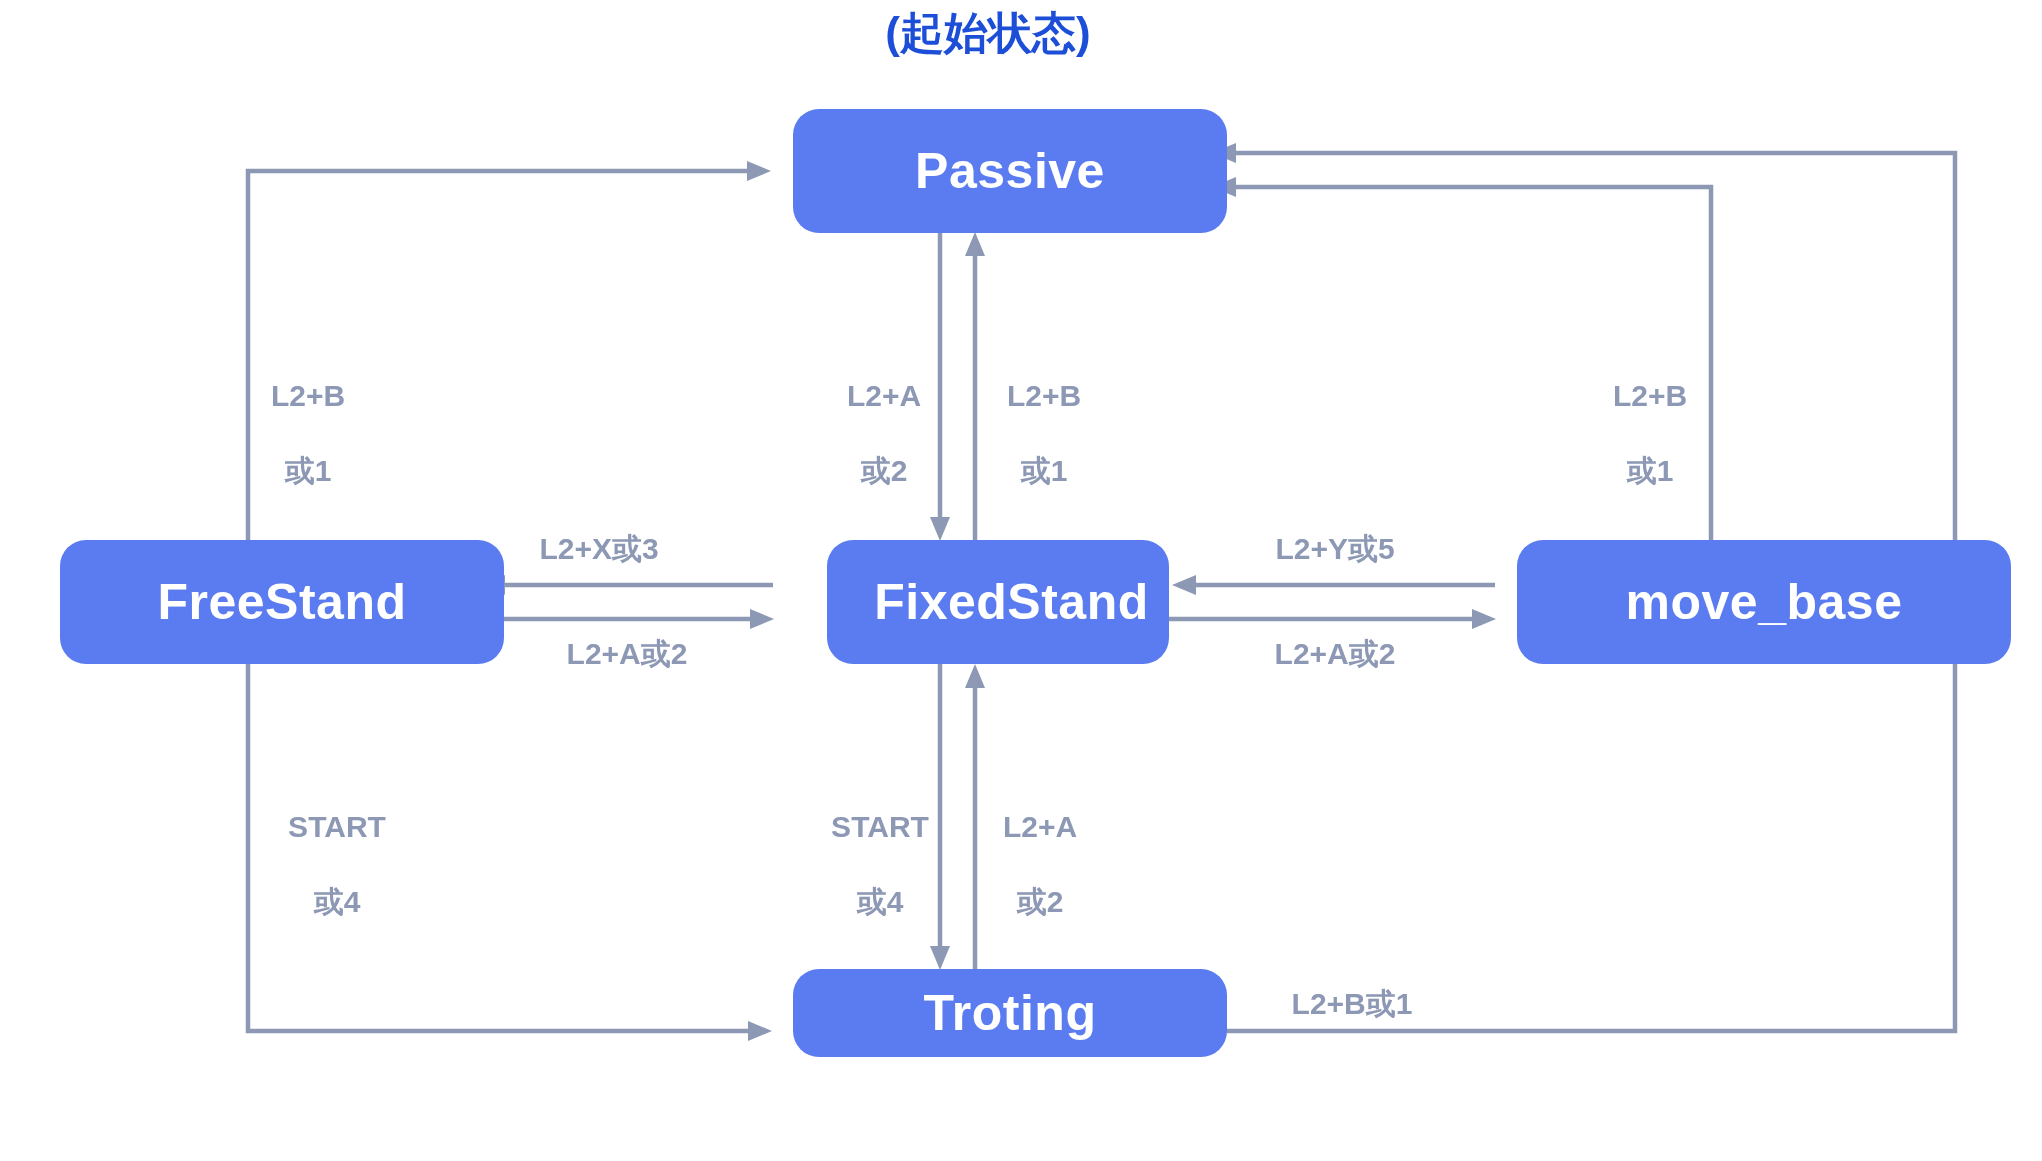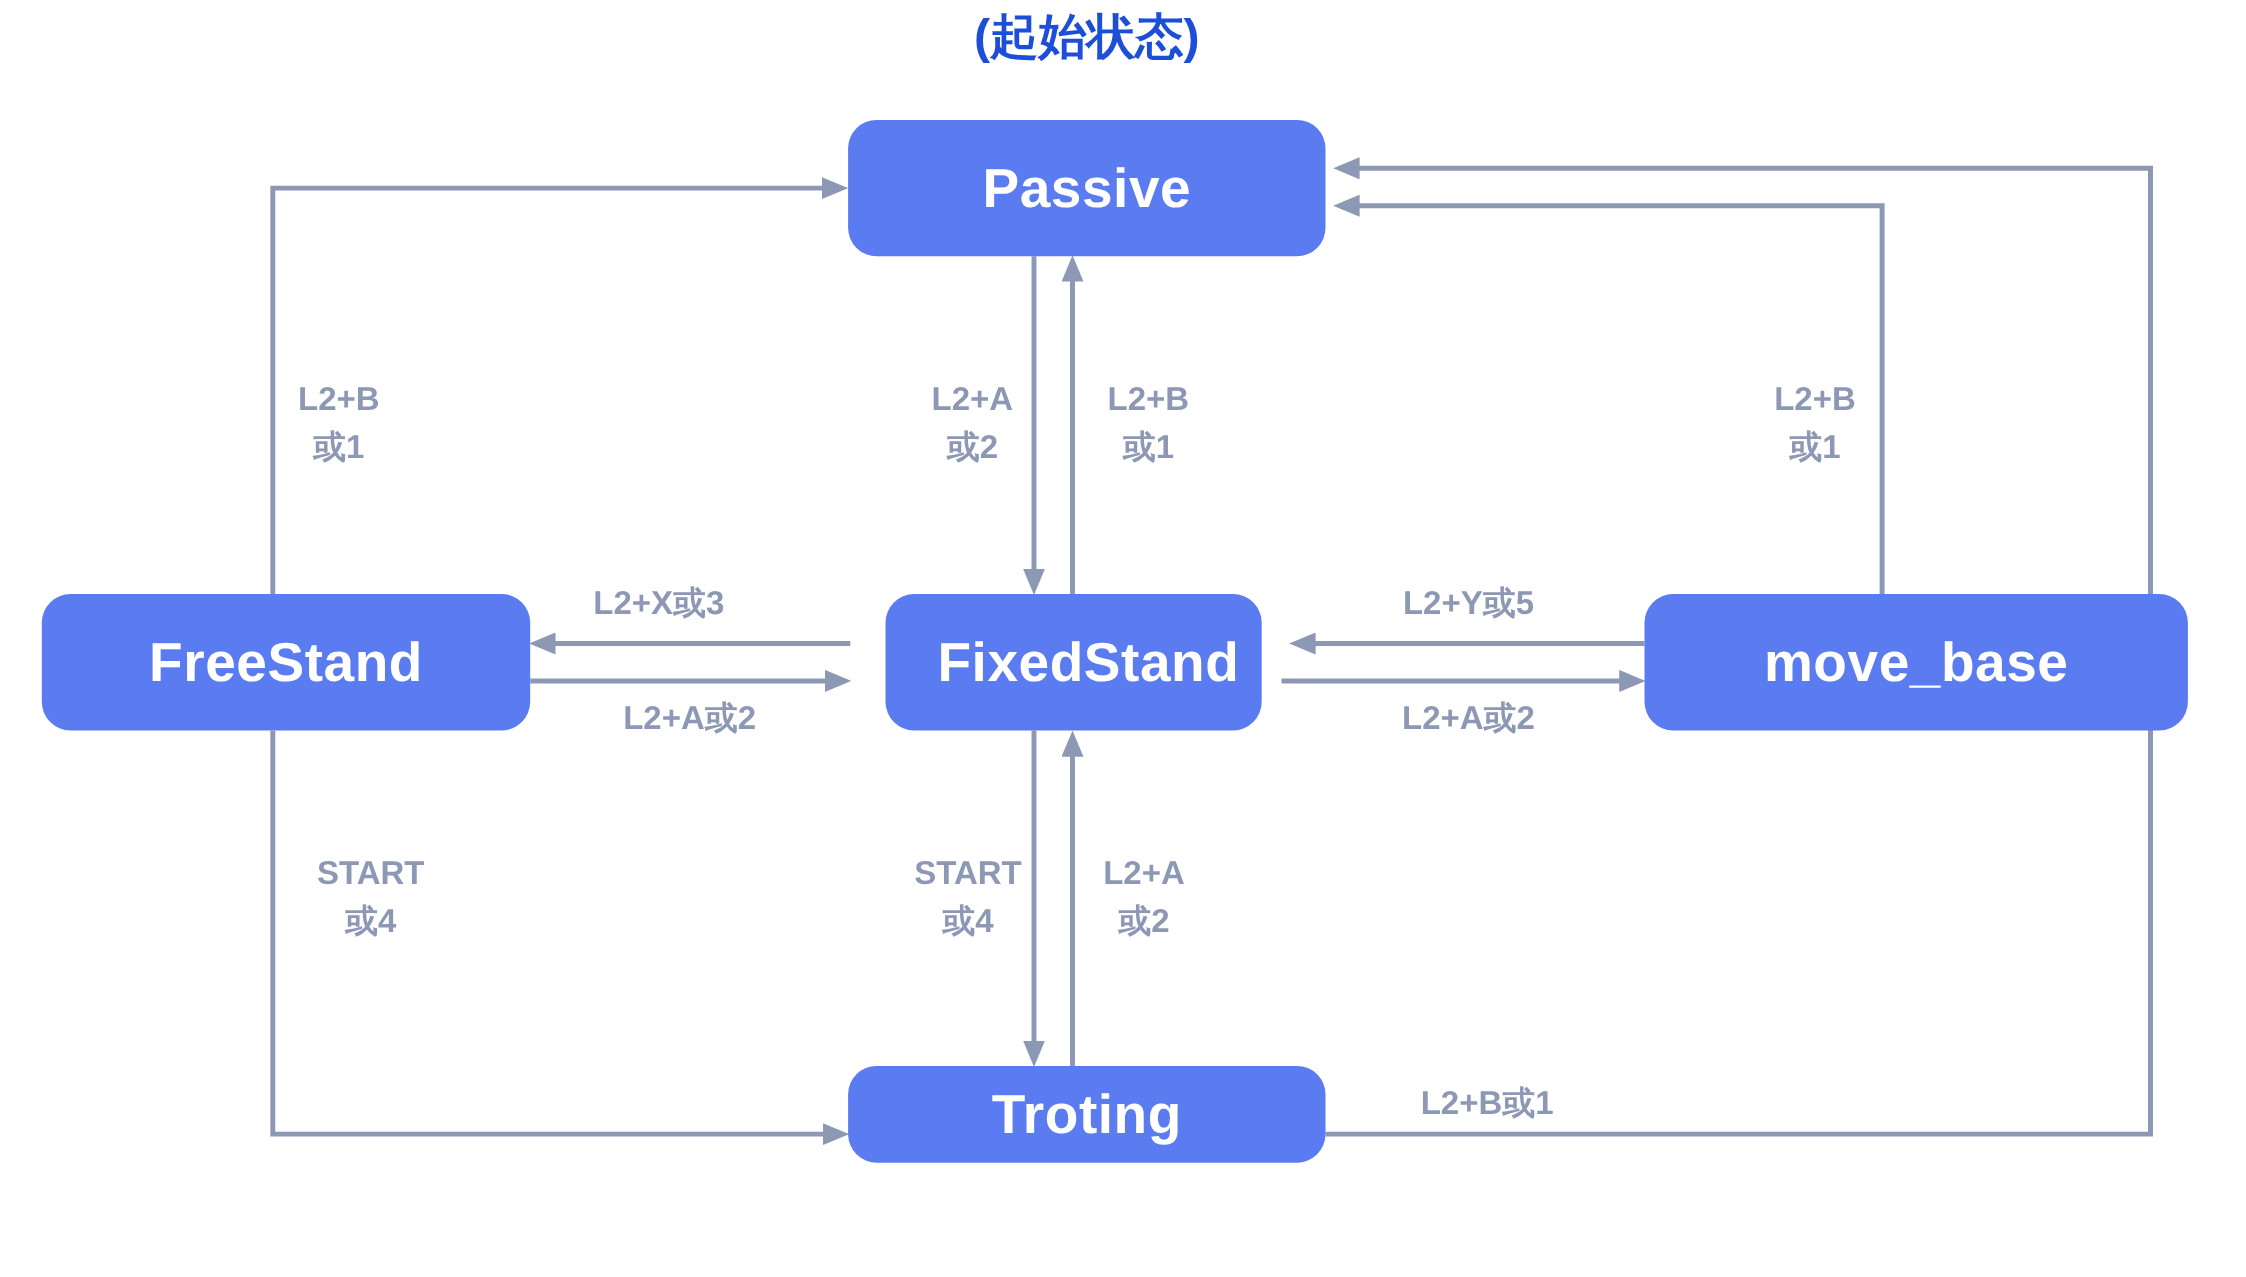--- a/index.html
+++ b/index.html
@@ -41,37 +41,38 @@
     background: #5A7CF0;
     border-radius: 26px;
     color: #ffffff;
     font-size: 50px;
     font-weight: 600;
     display: flex;
     align-items: center;
     justify-content: center;
     white-space: nowrap;
     letter-spacing: 0.5px;
+    margin-left: 22px;
   }
   .node-passive    { left: 771px;  top: 109px; width: 434px; height: 124px; }
   .node-freestand  { left: 38px;   top: 540px; width: 444px; height: 124px; }
   .node-fixedstand { left: 805px;  top: 540px; width: 315px; height: 124px; padding-left: 27px; }
   .node-movebase   { left: 1495px; top: 540px; width: 494px; height: 124px; }
   .node-troting    { left: 771px;  top: 969px; width: 434px; height: 88px; }
   .elabel {
     position: absolute;
     transform: translateX(-50%);
     color: #8C98B4;
     font-size: 30px;
     font-weight: 600;
     line-height: 43px;
     text-align: center;
     white-space: nowrap;
   }
-  .elabel span { display: block; }
+  .elabel span { display: block; margin-top: 32px; }
   .lbl-l1  { left: 308px;  top: 342px; }
   .lbl-l2  { left: 884px;  top: 342px; }
   .lbl-l3  { left: 1044px; top: 342px; }
   .lbl-l8  { left: 1650px; top: 342px; }
   .lbl-l4  { left: 599px;  top: 527px; }
   .lbl-l5  { left: 627px;  top: 632px; }
   .lbl-l6  { left: 1335px; top: 527px; }
   .lbl-l7  { left: 1335px; top: 632px; }
   .lbl-l9  { left: 880px;  top: 773px; }
   .lbl-l10 { left: 1040px; top: 773px; }

